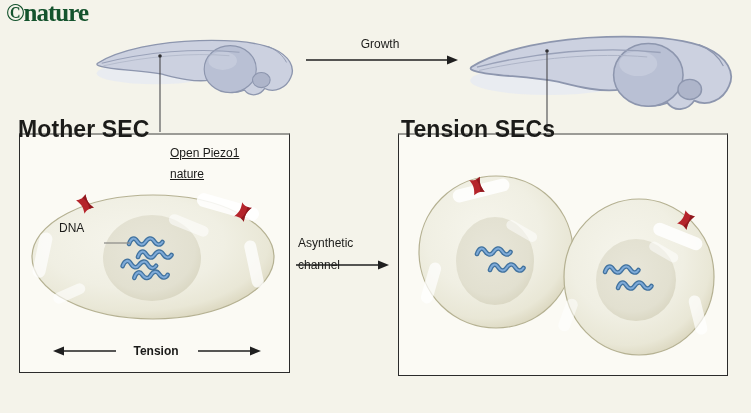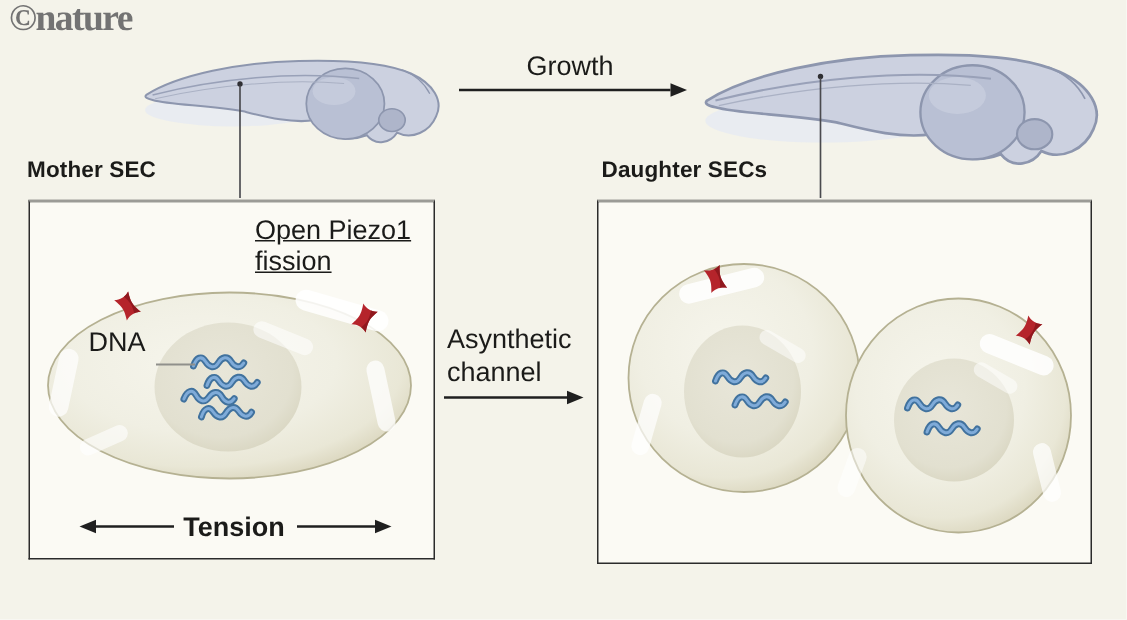--- a/index.html
+++ b/index.html
@@ -14,33 +14,33 @@
   .panel{
     position:absolute;
     background:#fbfaf4;
     border:1.5px solid #2b2b2b;
     border-top:2px solid #9b9b96;
     box-sizing:border-box;
   }
   #mother-box{left:19px;top:133px;width:271px;height:240px;}
   #daughter-box{left:398px;top:133px;width:330px;height:243px;}
   .scene{position:absolute;left:0;top:0;width:751px;height:413px;}
-  .lbl{position:absolute;white-space:pre;line-height:21px;font-size:18px;}
-  .title{font-weight:700;font-size:15px;letter-spacing:.1px;}
+  .lbl{position:absolute;white-space:pre;line-height:21px;font-size:12px;}
+  .title{font-weight:700;font-size:23px;letter-spacing:.1px;margin-top:16px;}
   #growth-label{left:330px;top:34px;width:100px;text-align:center;}
   #mother-title{left:18px;top:103px;}
   #daughter-title{left:401px;top:103px;}
   #piezo-label{left:170px;top:143px;line-height:21px;text-decoration:underline;}
   #dna-label{left:59px;top:218px;}
   #tension-label{left:116px;top:341px;width:80px;text-align:center;font-weight:bold;}
-  #fission-label{left:298px;top:215px;line-height:22px;}
+  #fission-label{left:298px;top:232px;line-height:22px;}
   #nature-credit{
     left:655px;top:380px;width:88px;text-align:right;
     font-family:"Liberation Serif", serif;font-weight:700;
-    font-size:25px;color:#737373;letter-spacing:-1px;line-height:25px;
+    font-size:25px;color:#14532d;letter-spacing:-1px;line-height:25px;
   }
 </style>
 </head>
 <body>
 
 <div class="canvas">
 
   <div id="mother-box" class="panel"></div>
   <div id="daughter-box" class="panel"></div>
 
@@ -164,23 +164,23 @@
           <use href="#dna" transform="translate(617,280)"></use>
         </g>
         <use href="#channel" transform="translate(686,220) rotate(32) translate(-7,-9)"></use>
       </g>
     </g>
   </svg>
 
   <div class="lbl" id="growth-label">Growth</div>
 
   <div class="lbl title" id="mother-title">Mother SEC</div>
-  <div class="lbl title" id="daughter-title">Daughter SECs</div>
+  <div class="lbl title" id="daughter-title">Tension SECs</div>
 
-  <div class="lbl" id="piezo-label"><span>Open Piezo1</span><br><span>fission</span></div>
+  <div class="lbl" id="piezo-label"><span>Open Piezo1</span><br><span>nature</span></div>
 
   <div class="lbl" id="dna-label">DNA</div>
 
   <div class="lbl" id="tension-label">Tension</div>
 
   <div class="lbl" id="fission-label"><span>Asynthetic</span><br><span>channel</span></div>
 
   <div id="nature-credit">©nature</div>
 
 </div>

